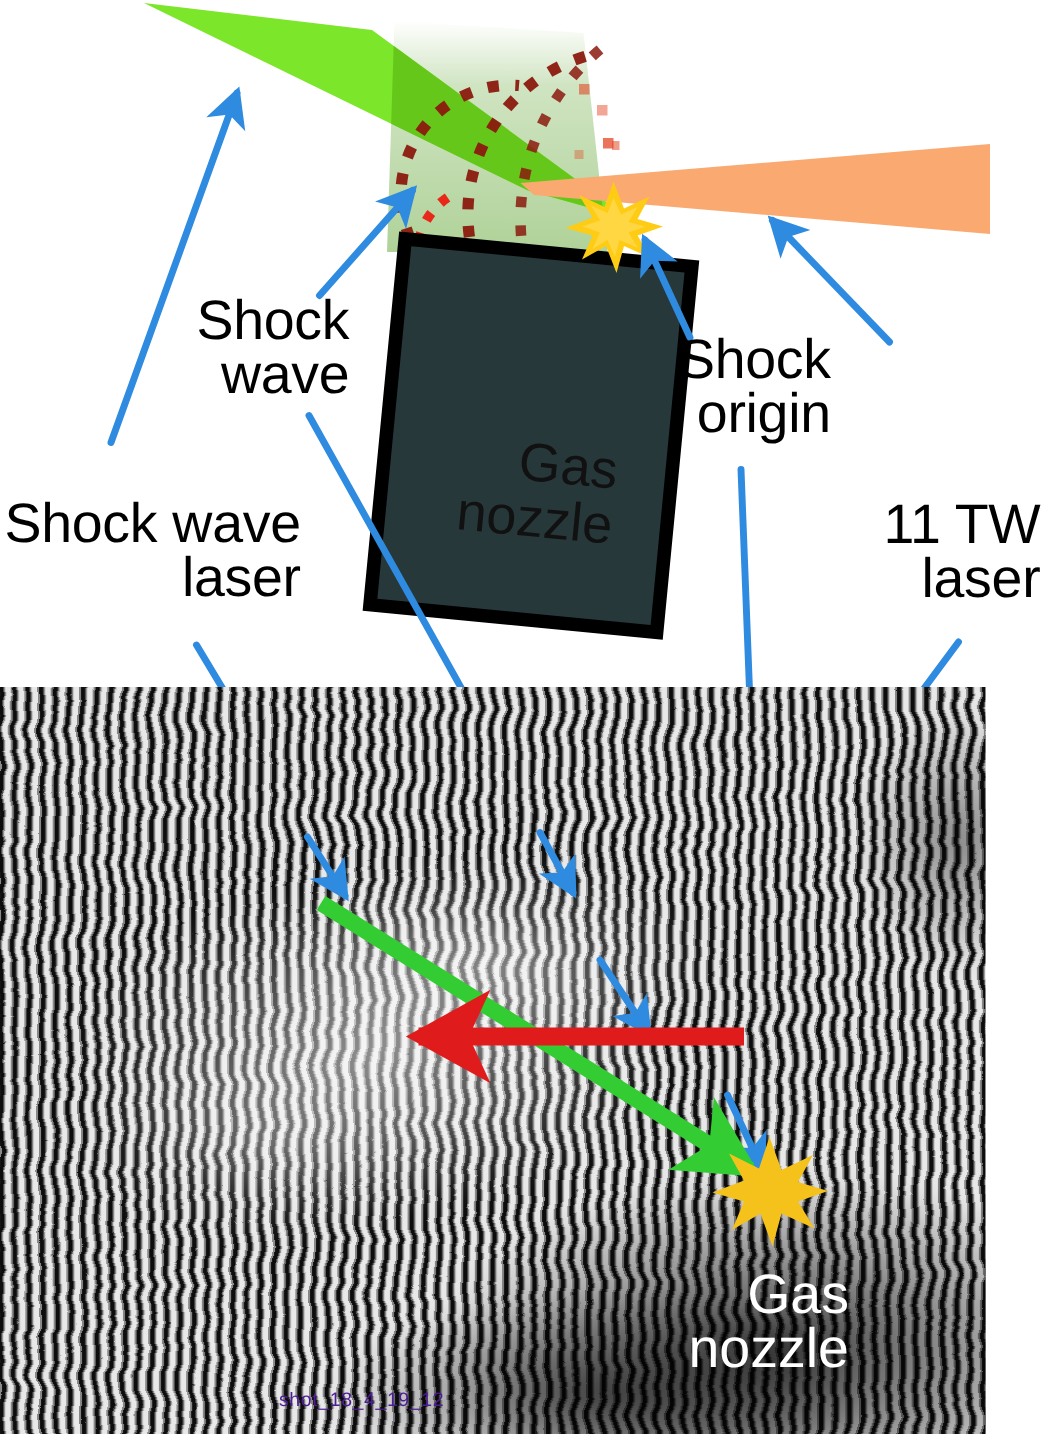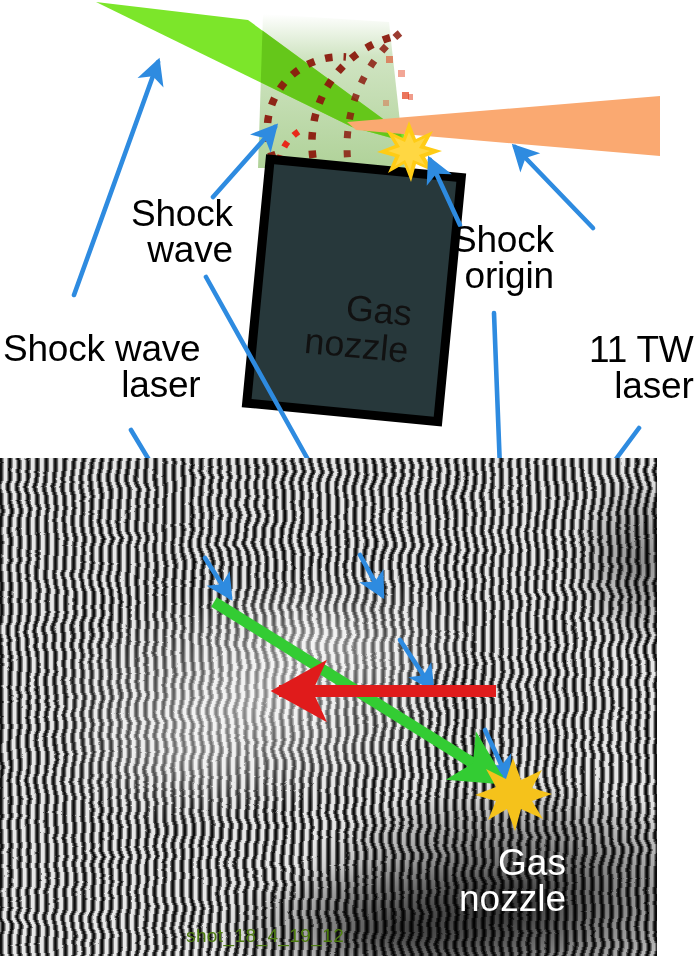--- a/index.html
+++ b/index.html
@@ -34,22 +34,22 @@
   .lbl-white{
     position:absolute;
     color:#ffffff;
     font-size:37px;
     line-height:0.98em;
     white-space:pre-line;
     pointer-events:none;
   }
   .lbl-shot{
     position:absolute;
-    color:#4d7c0f;
-    font-size:19px;
+    color:#4c1d95;
+    font-size:13px;
     letter-spacing:0.4px;
     pointer-events:none;
   }
   .nozzle-txt{
     position:absolute;
     color:#111111;
     font-size:36px;
     line-height:1.03em;
     white-space:pre-line;
     transform:rotate(5.5deg);

